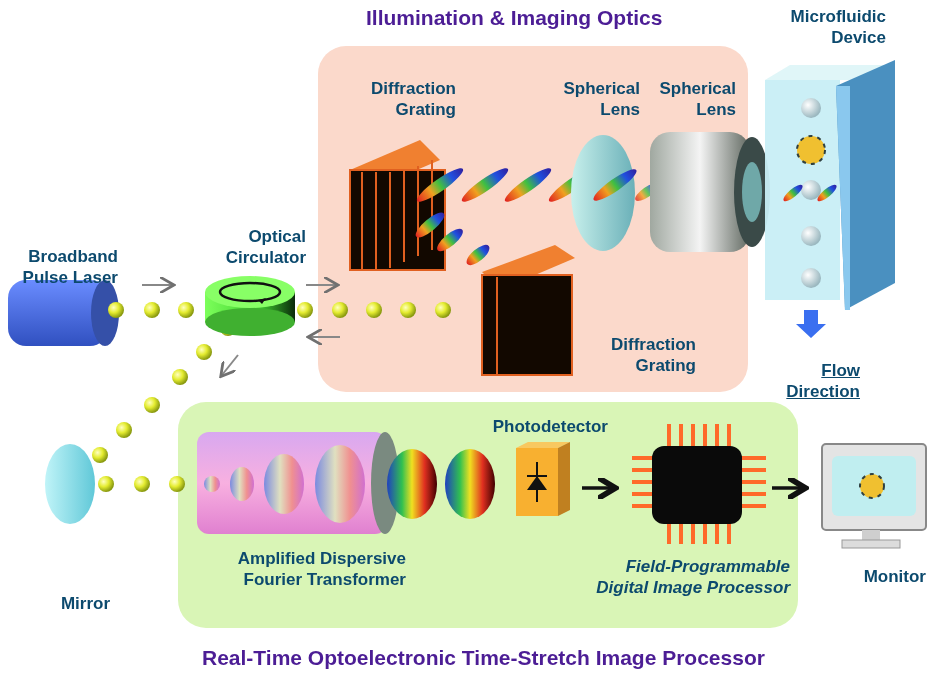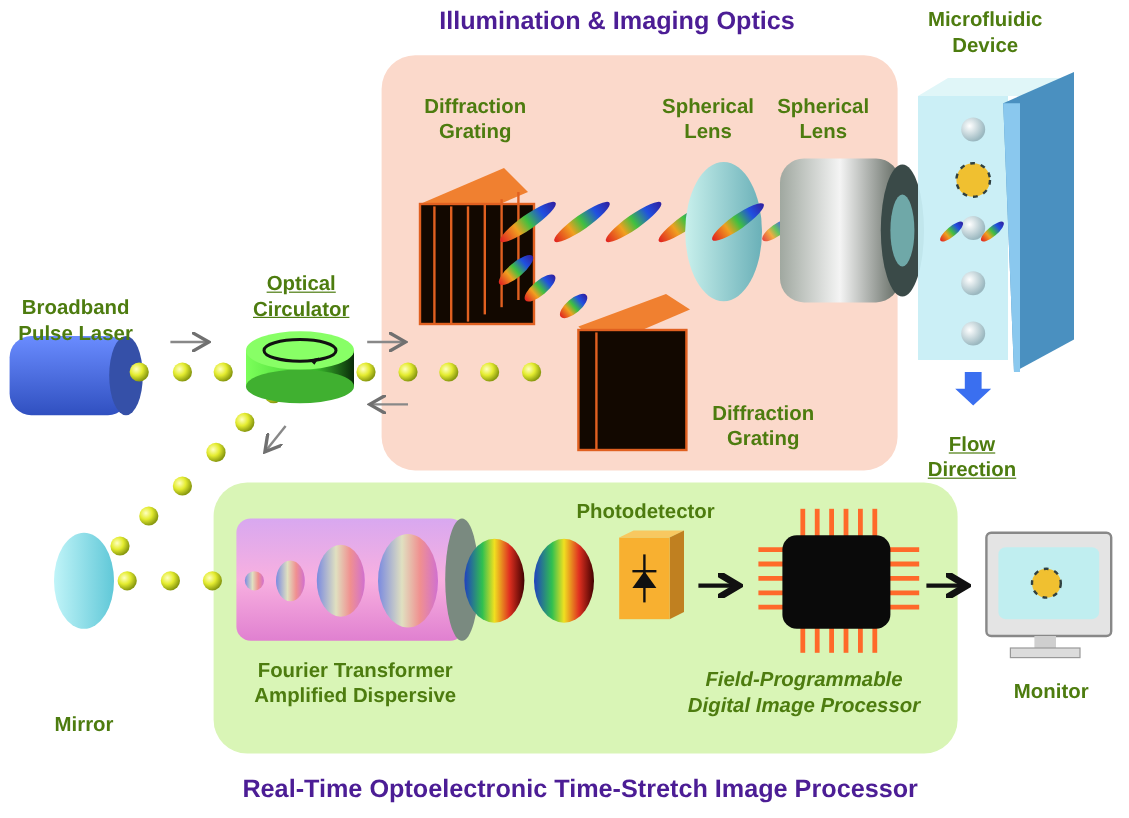--- a/index.html
+++ b/index.html
@@ -1,18 +1,18 @@
 <!DOCTYPE html>
 <html><head>
 <meta charset="utf-8">
 <style>
   html,body{margin:0;padding:0;background:#ffffff;}
   body{width:941px;height:682px;position:relative;overflow:hidden;font-family:"Liberation Sans",sans-serif;}
   .abs{position:absolute;}
-  .lbl{position:absolute;font-weight:bold;color:#4d7c0f;font-size:17px;line-height:21px;text-align:center;white-space:nowrap;}
+  .lbl{position:absolute;font-weight:bold;color:#0c4a6e;font-size:17px;line-height:21px;text-align:right;white-space:nowrap;}
   .title{position:absolute;font-weight:bold;color:#4c1d95;font-size:21px;white-space:nowrap;}
   .panel-top{left:318px;top:46px;width:430px;height:346px;background:#fbd9cb;border-radius:28px;}
   .panel-bot{left:178px;top:402px;width:620px;height:226px;background:#d9f5b6;border-radius:28px;}
   svg{position:absolute;left:0;top:0;}
 </style>
 </head>
 <body>
 
 <div class="abs panel-top"></div>
 <div class="abs panel-bot"></div>
@@ -237,21 +237,21 @@
     <circle cx="872" cy="486" r="12" fill="#f0c030" stroke="#304040" stroke-width="2" stroke-dasharray="4 5"></circle>
     <rect x="862" y="530" width="18" height="10" fill="#cfcfcf"></rect>
     <rect x="842" y="540" width="58" height="8" fill="#dcdcdc" stroke="#999"></rect>
   </g>
 </svg>
 
 <div class="lbl" style="left:8px;top:200px;width:110px;margin-top:46px;">
     <div>Broadband</div>
     <div>Pulse Laser</div>
   </div>
-<div class="lbl" style="left:196px;top:226px;width:110px;text-decoration:underline;">
+<div class="lbl" style="left:196px;top:226px;width:110px;">
     <div>Optical</div>
     <div>Circulator</div>
   </div>
 <div class="lbl" style="left:336px;top:78px;width:120px;">
     <div>Diffraction</div>
     <div>Grating</div>
   </div>
 <div class="lbl" style="left:540px;top:78px;width:100px;">
     <div>Spherical</div>
     <div>Lens</div>
@@ -267,21 +267,21 @@
 <div class="lbl" style="left:576px;top:334px;width:120px;">
     <div>Diffraction</div>
     <div>Grating</div>
   </div>
 <div class="lbl" style="left:760px;top:360px;width:100px;text-decoration:underline;">
     <div>Flow</div>
     <div>Direction</div>
   </div>
 <div class="lbl" style="left:30px;top:568px;width:80px;margin-top:25px;">Mirror</div>
 <div class="lbl" style="left:186px;top:548px;width:220px;">
+    <div>Amplified Dispersive</div>
     <div>Fourier Transformer</div>
-    <div>Amplified Dispersive</div>
   </div>
 <div class="lbl" style="left:468px;top:416px;width:140px;">Photodetector</div>
 <div class="lbl" style="left:550px;top:556px;width:240px;font-style:italic;">
     <div>Field-Programmable</div>
     <div>Digital Image Processor</div>
   </div>
 <div class="lbl" style="left:826px;top:566px;width:100px;">Monitor</div>
 
 </body></html>

